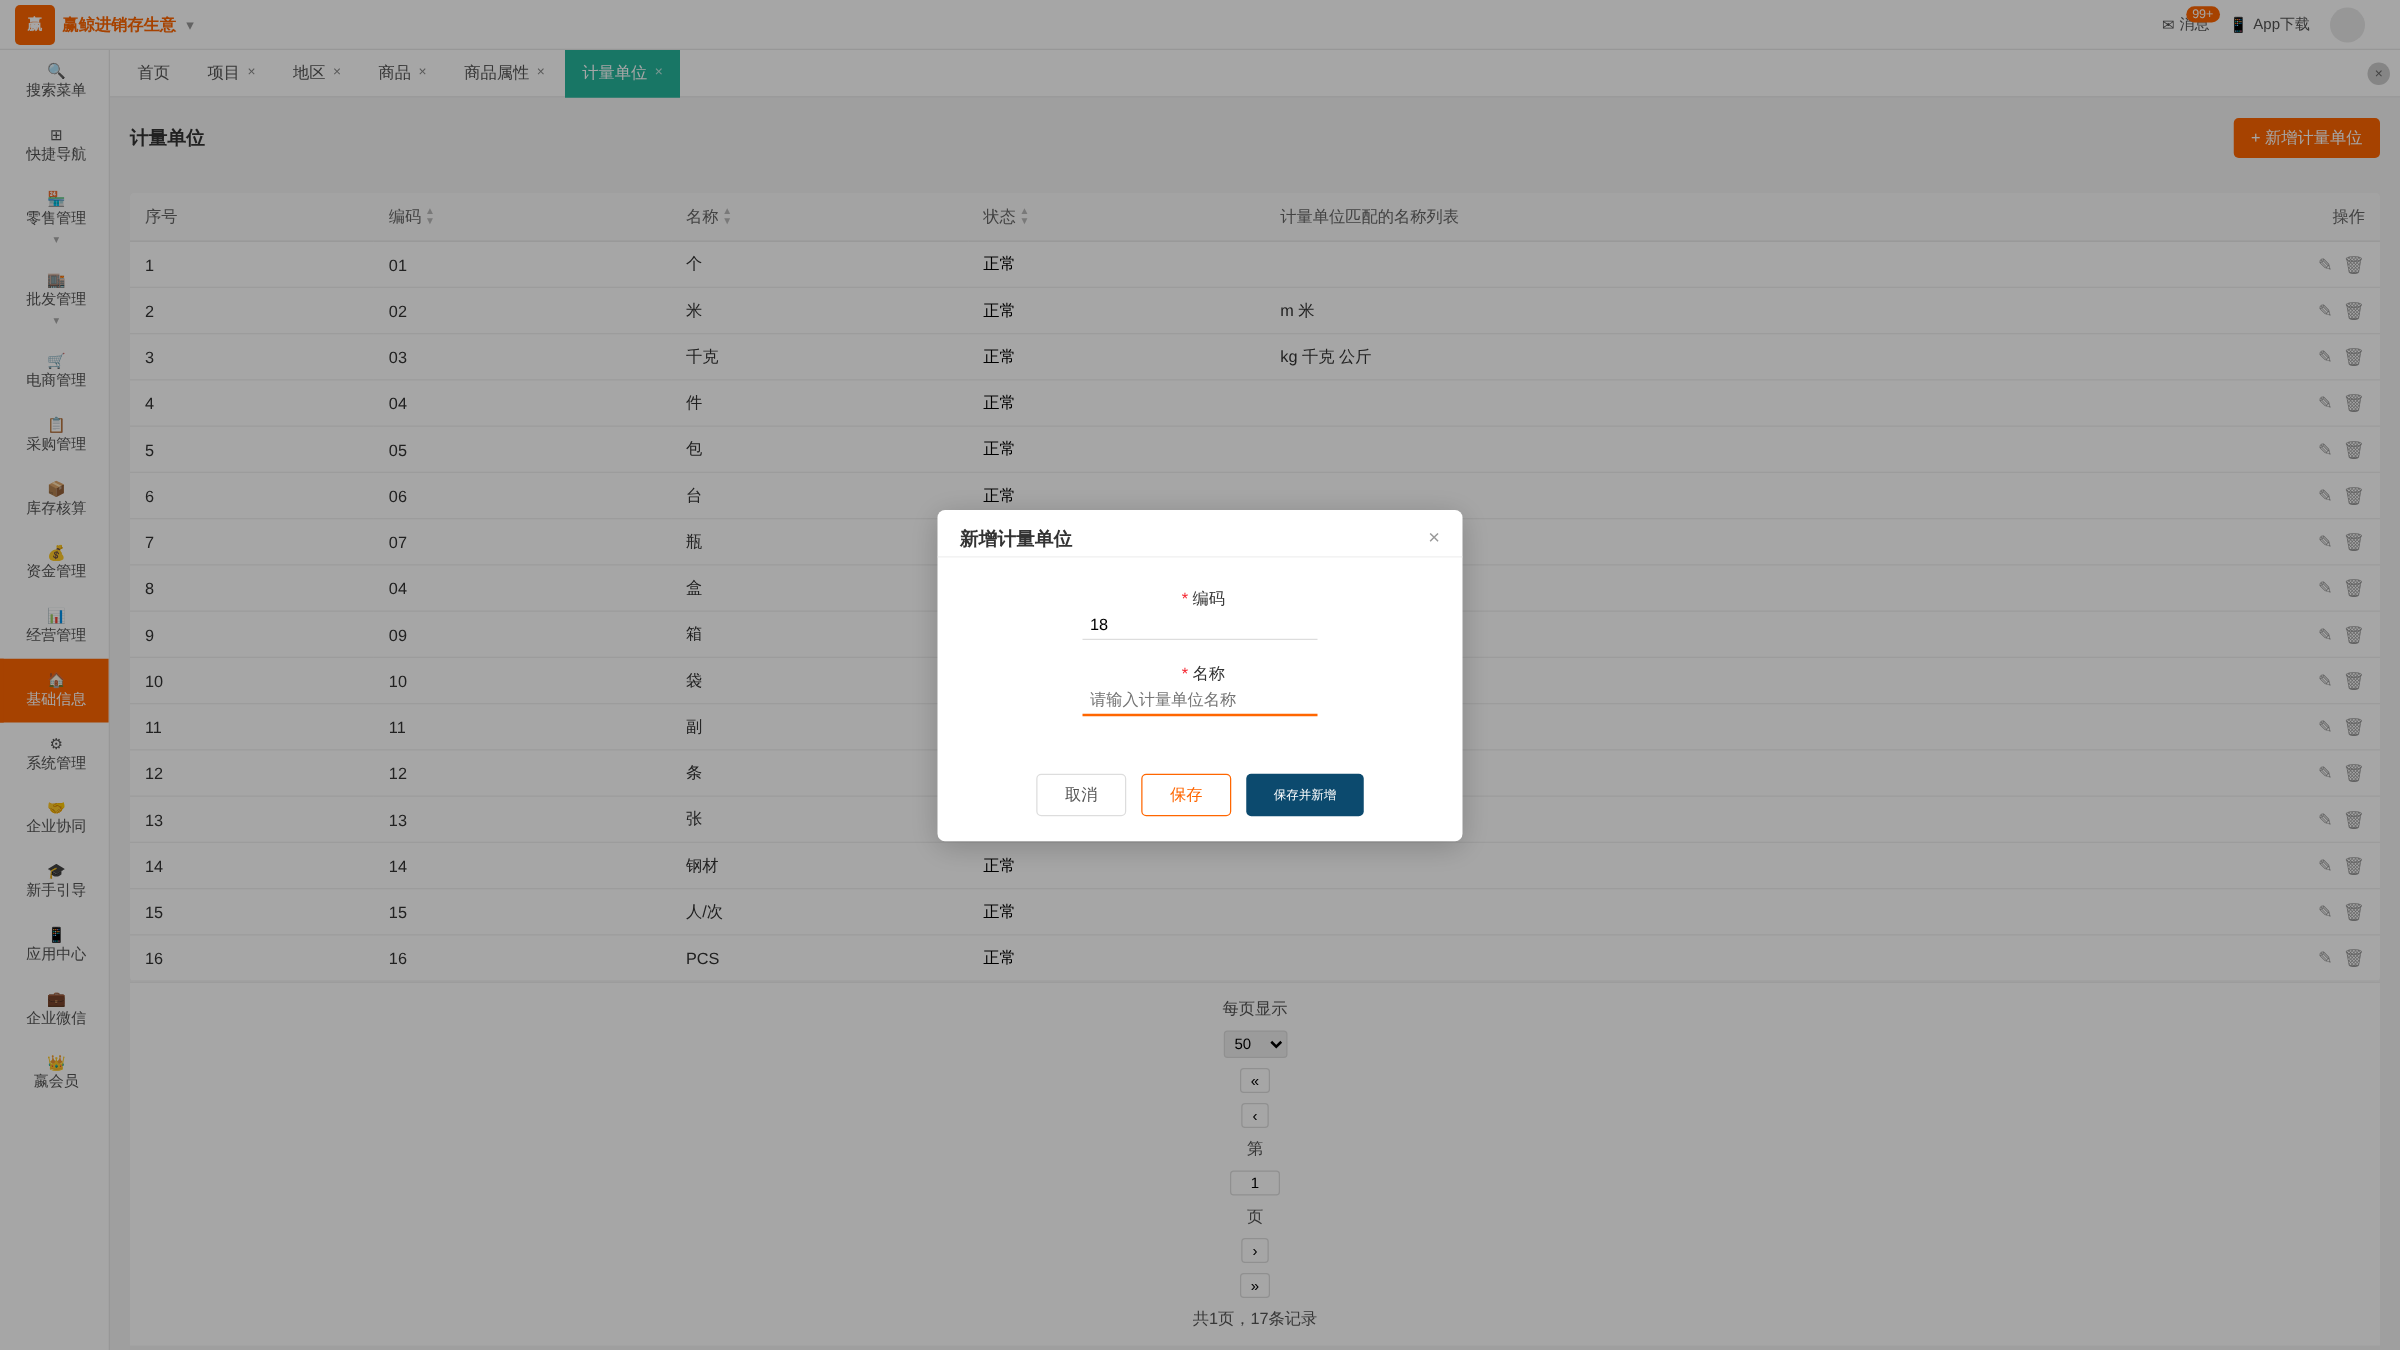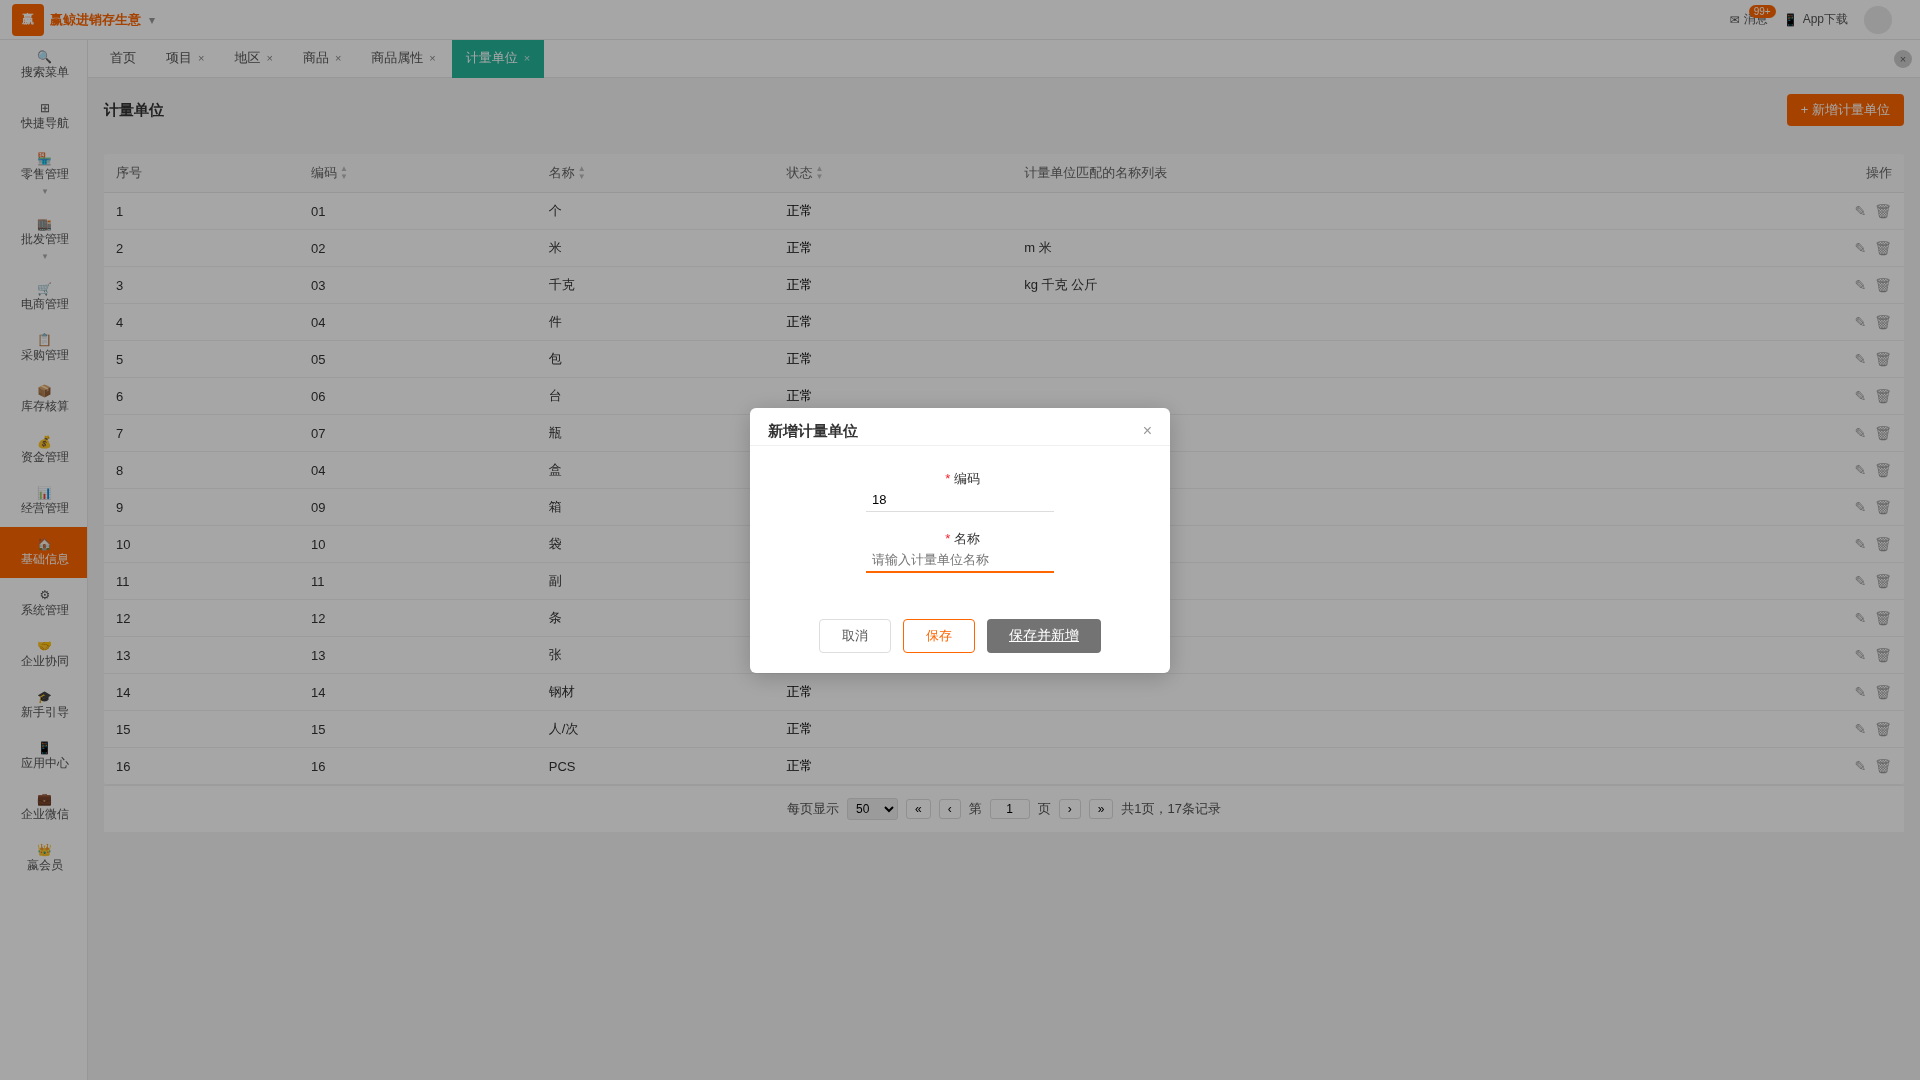--- a/index.html
+++ b/index.html
@@ -48,42 +48,42 @@
     .table-container { background: #fff; border-radius: 4px; overflow: hidden; clear: both; }
     table { width: 100%; border-collapse: collapse; font-size: 13px; }
     thead tr { background: #fafafa; }
     th { padding: 10px 12px; text-align: left; color: #666; font-weight: normal; border-bottom: 1px solid #e8e8e8; white-space: nowrap; }
     td { padding: 9px 12px; border-bottom: 1px solid #f0f0f0; color: #333; }
     .status-normal { color: #000000; }
     .action-icons { display: flex; gap: 8px; }
     .action-icon { color: #999; cursor: pointer; font-size: 14px; }
 
     
-    .pagination { padding: 12px 16px; background: #fff; border-top: 1px solid #f0f0f0; display: flex; align-items: center; justify-content: center; gap: 8px; font-size: 13px; color: #555; }
+    .pagination { padding: 12px 16px; background: #fff; border-top: 1px solid #f0f0f0; display: flex; align-items: center; justify-content: flex-start; gap: 8px; font-size: 13px; color: #555; flex-direction: column; }
     .page-select { border: 1px solid #ddd; padding: 2px 4px; border-radius: 3px; font-size: 12px; }
     .page-btn { padding: 2px 8px; border: 1px solid #ddd; border-radius: 3px; cursor: pointer; background: #fff; font-size: 12px; }
     .page-input { width: 40px; border: 1px solid #ddd; text-align: center; padding: 2px 4px; border-radius: 3px; font-size: 12px; }
 
     
     .overlay { position: fixed; top: 0; left: 0; width: 1920px; height: 1080px; background: rgba(0,0,0,0.35); z-index: 100; display: flex; align-items: center; justify-content: center; }
 
     
     .dialog { background: #fff; border-radius: 6px; width: 420px; box-shadow: 0 4px 24px rgba(0,0,0,0.2); overflow: hidden; }
     .dialog-header { display: flex; align-items: center; justify-content: space-between; padding: 14px 18px 4px; border-bottom: 1px solid #f0f0f0; }
     .dialog-title { font-size: 15px; font-weight: bold; color: #333; }
     .dialog-close { cursor: pointer; color: #999; font-size: 16px; line-height: 1; }
     .dialog-body { padding: 24px 24px 16px; }
     .form-row { display: flex; align-items: center; margin-bottom: 18px; flex-direction: column; }
     .form-label { width: 56px; text-align: right; font-size: 13px; color: #333; flex-shrink: 0; padding-right: 8px; }
     .form-input { flex: 1; border: none; border-bottom: 1px solid #ddd; padding: 4px 6px; font-size: 13px; outline: none; }
     .form-input.active-border { border-bottom: 2px solid #f60; }
     .dialog-footer { display: flex; justify-content: center; gap: 12px; padding: 12px 24px 20px; }
     .btn-cancel { padding: 7px 22px; border: 1px solid #ddd; border-radius: 4px; background: #fff; font-size: 13px; cursor: pointer; color: #555; }
     .btn-save { padding: 7px 22px; border: 1px solid #f60; border-radius: 4px; background: #fff; font-size: 13px; cursor: pointer; color: #f60; }
-    .btn-save-add { padding: 7px 22px; border: none; border-radius: 4px; background: #737373; font-size: 14px; cursor: pointer; color: #fff; text-decoration: underline; }
+    .btn-save-add { padding: 7px 22px; border: none; border-radius: 4px; background: #0c4a6e; font-size: 10px; cursor: pointer; color: #fff; }
 
     .th-sort { display: inline-flex; align-items: center; gap: 3px; }
     .sort-arrows { display: flex; flex-direction: column; font-size: 8px; color: #bbb; line-height: 1; }
   </style>
 </head>
 <body>
 
 <div class="topbar">
   <div class="topbar-left">
     <div class="logo-area">

